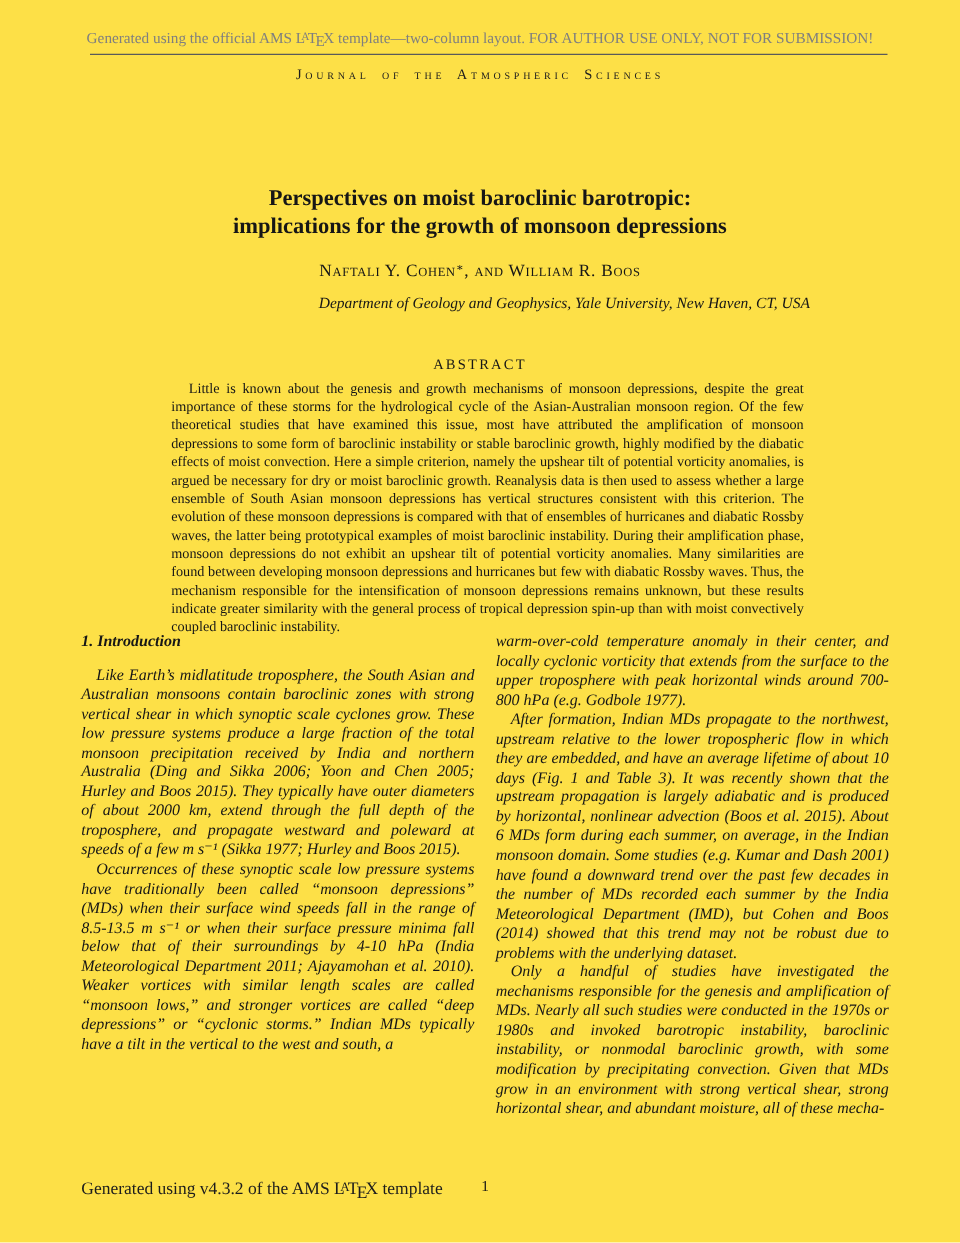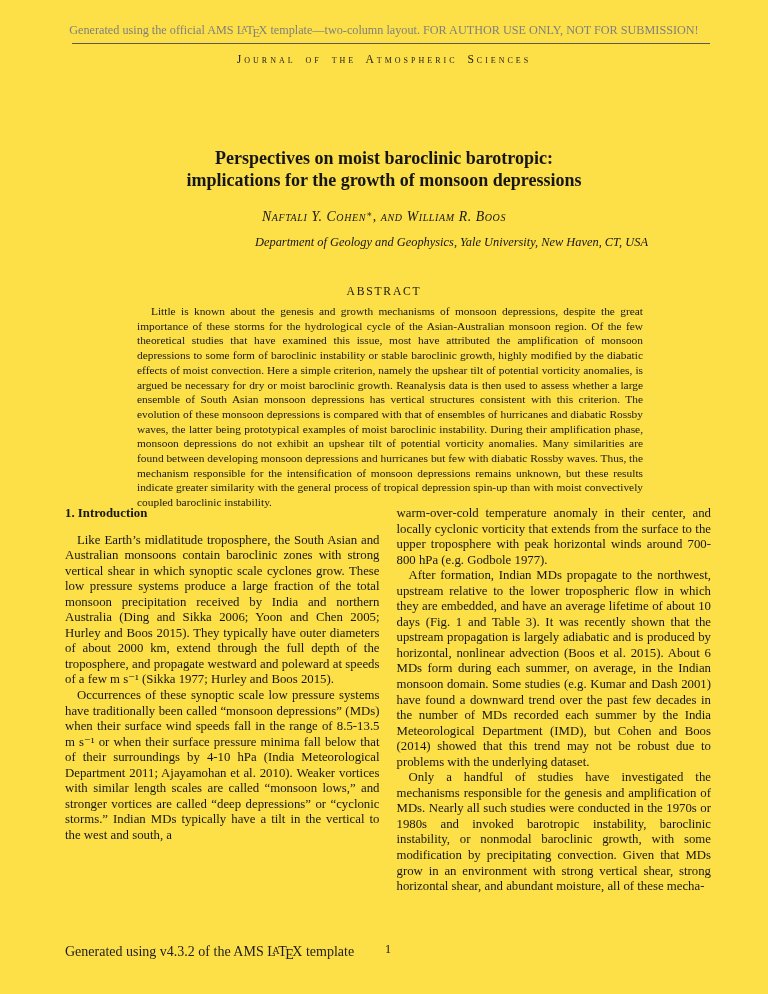--- a/index.html
+++ b/index.html
@@ -49,21 +49,20 @@
     font-size: 18px;
     line-height: 22px;
   }
   .authors {
     position: absolute;
     top: 209px; left: 0; width: 768px;
     text-align: center;
     font-variant: small-caps;
     font-size: 13.8px;
     letter-spacing: 0.6px;
-    font-style: italic;
   }
   .authors sup { font-size: 9px; vertical-align: 0.45em; }
   .affiliation {
     position: absolute;
     top: 235px; left: 0; width: 648px;
     text-align: right;
     font-style: italic;
     font-size: 12.4px;
   }
 
@@ -84,20 +83,21 @@
     text-indent: 14px;
     hyphens: auto;
   }
 
   
   .columns {
     position: absolute;
     top: 506px; left: 65px; width: 646px;
     display: flex;
     gap: 17px;
+    font-style: italic;
   }
   .col {
     width: 314.5px;
     font-size: 12.8px;
     line-height: 15.55px;
     text-align: justify;
     hyphens: auto;
   }
   .section-heading {
     font-size: 12.8px;

